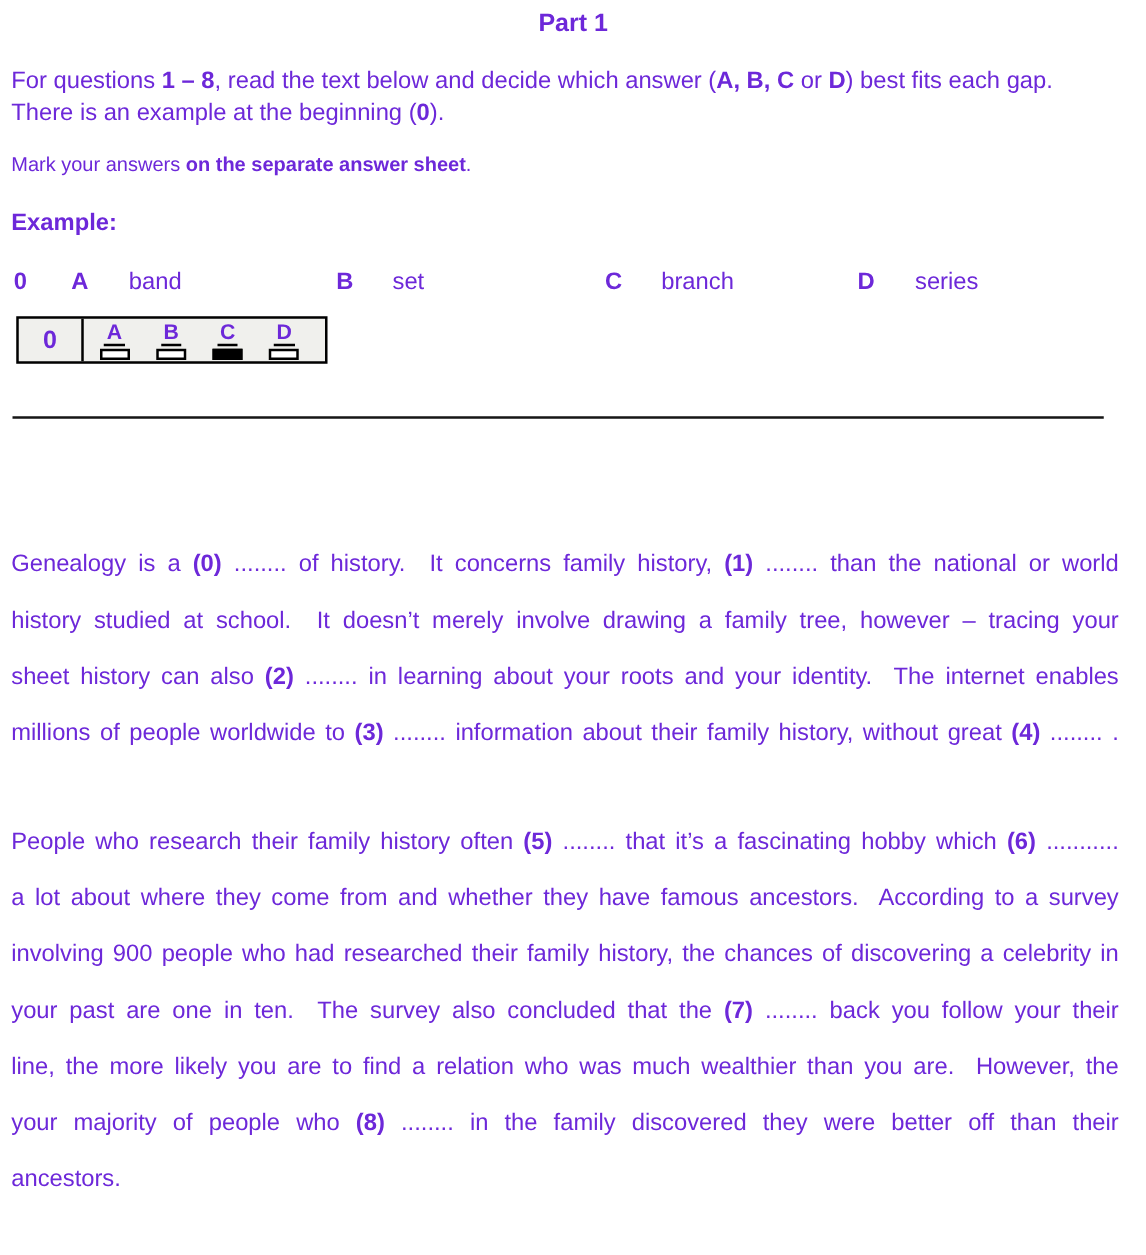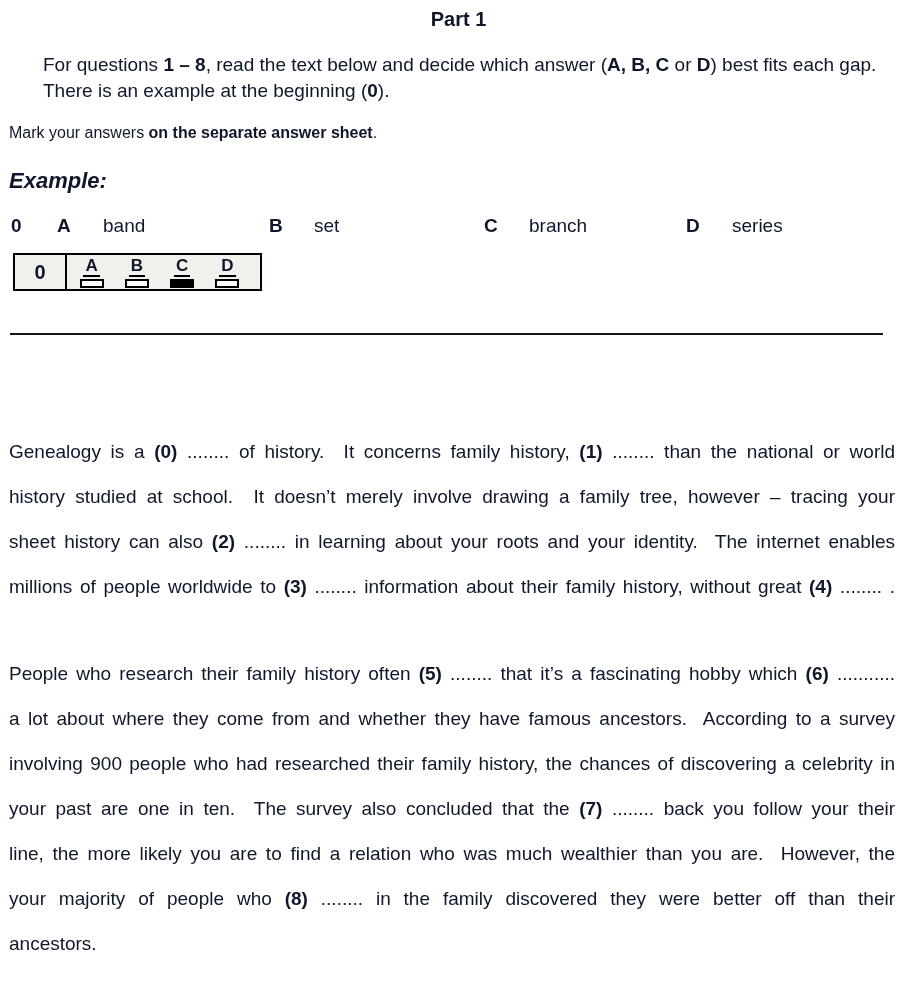--- a/index.html
+++ b/index.html
@@ -1,36 +1,36 @@
 <!DOCTYPE html>
 <html><head>
 <meta charset="utf-8">
 <style>
   html,body { margin:0; padding:0; background:#ffffff; }
   .page {
     position:relative;
     width:917px; height:960px;
     background:#ffffff;
-    color:#0f172a;
+    color:#6d28d9;
     font-family:"Liberation Sans", sans-serif;
     overflow:hidden;
   }
   .abs { position:absolute; }
 
   .part-title {
     top:8px; left:0; width:917px;
     text-align:center; font-weight:bold; font-size:20px;
   }
 
   .instructions { top:52px; left:9px; width:900px; font-size:19px; line-height:26px; }
-  .nat-line { white-space:pre;margin-left:34px; }
+  .nat-line { white-space:pre; }
 
   .mark-answers { top:124px; left:9px; font-size:16px; white-space:pre; }
 
-  .example-label { top:168px; left:9px; font-size:22px; font-weight:bold;font-style:italic; }
+  .example-label { top:168px; left:9px; font-size:19px; font-weight:bold; }
 
   .options-row { top:213px; left:0; width:917px; height:26px; font-size:19px; }
   .options-row span { position:absolute; top:0; line-height:26px; }
   .opt-num, .opt-letter { font-weight:bold; }
 
   .answer-box {
     left:13px; top:253px; width:249px; height:38px;
     border:2px solid #000; box-sizing:border-box;
     display:flex; background:#f0f0ed;
   }

